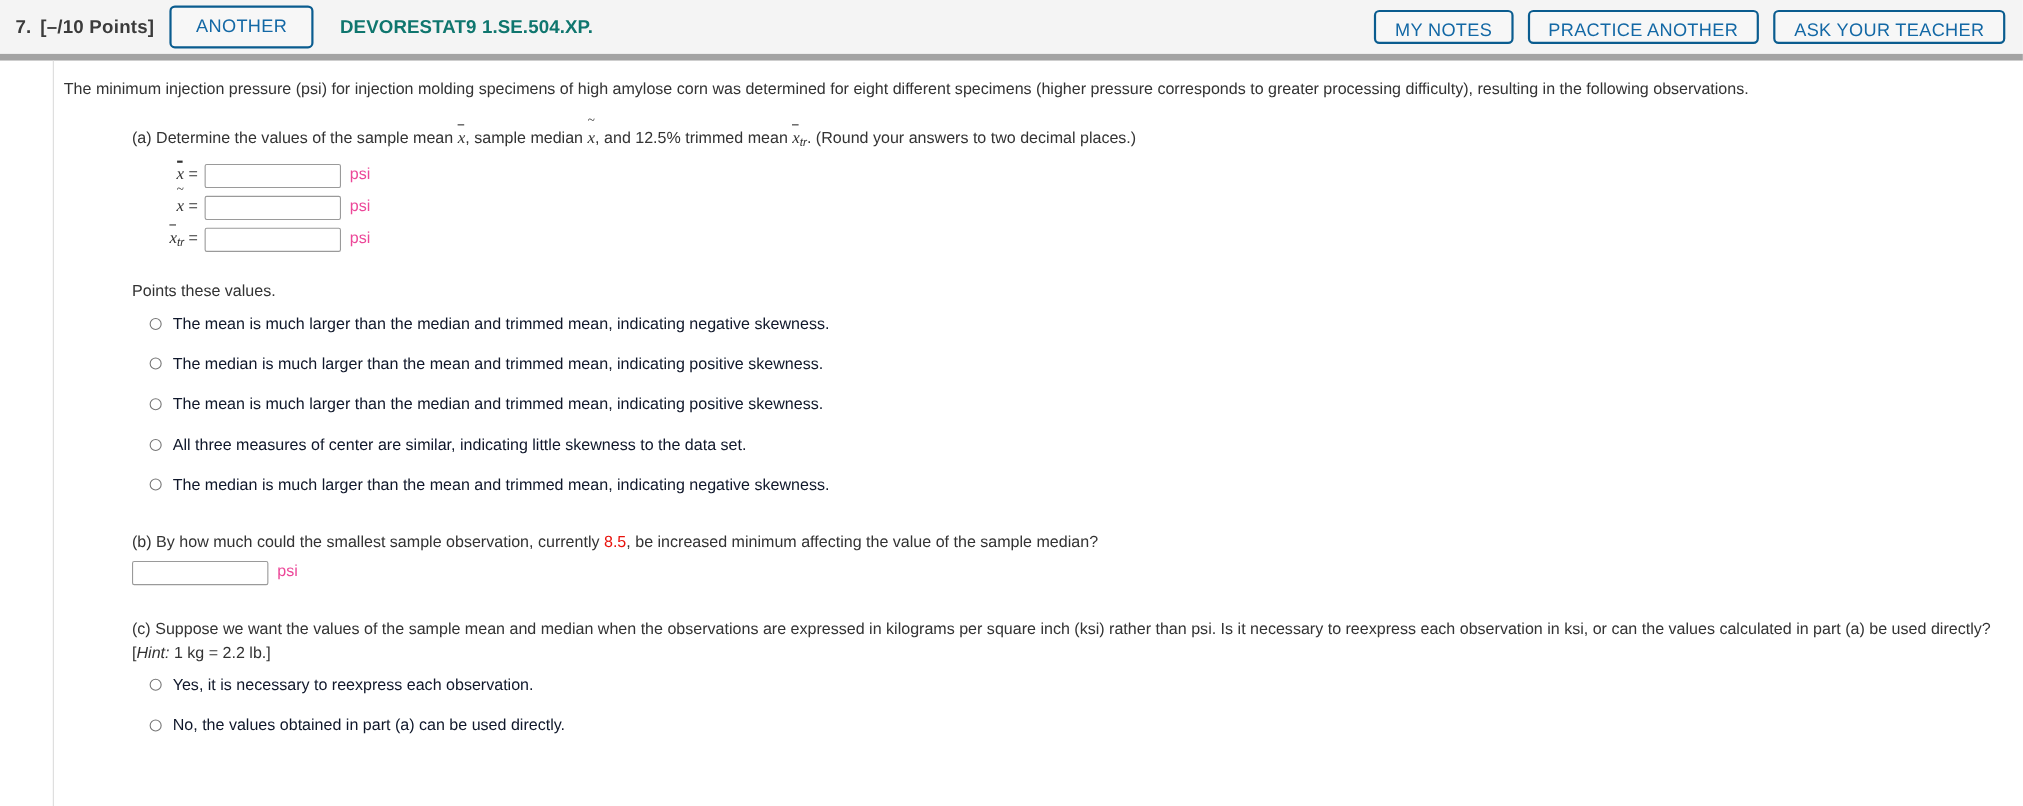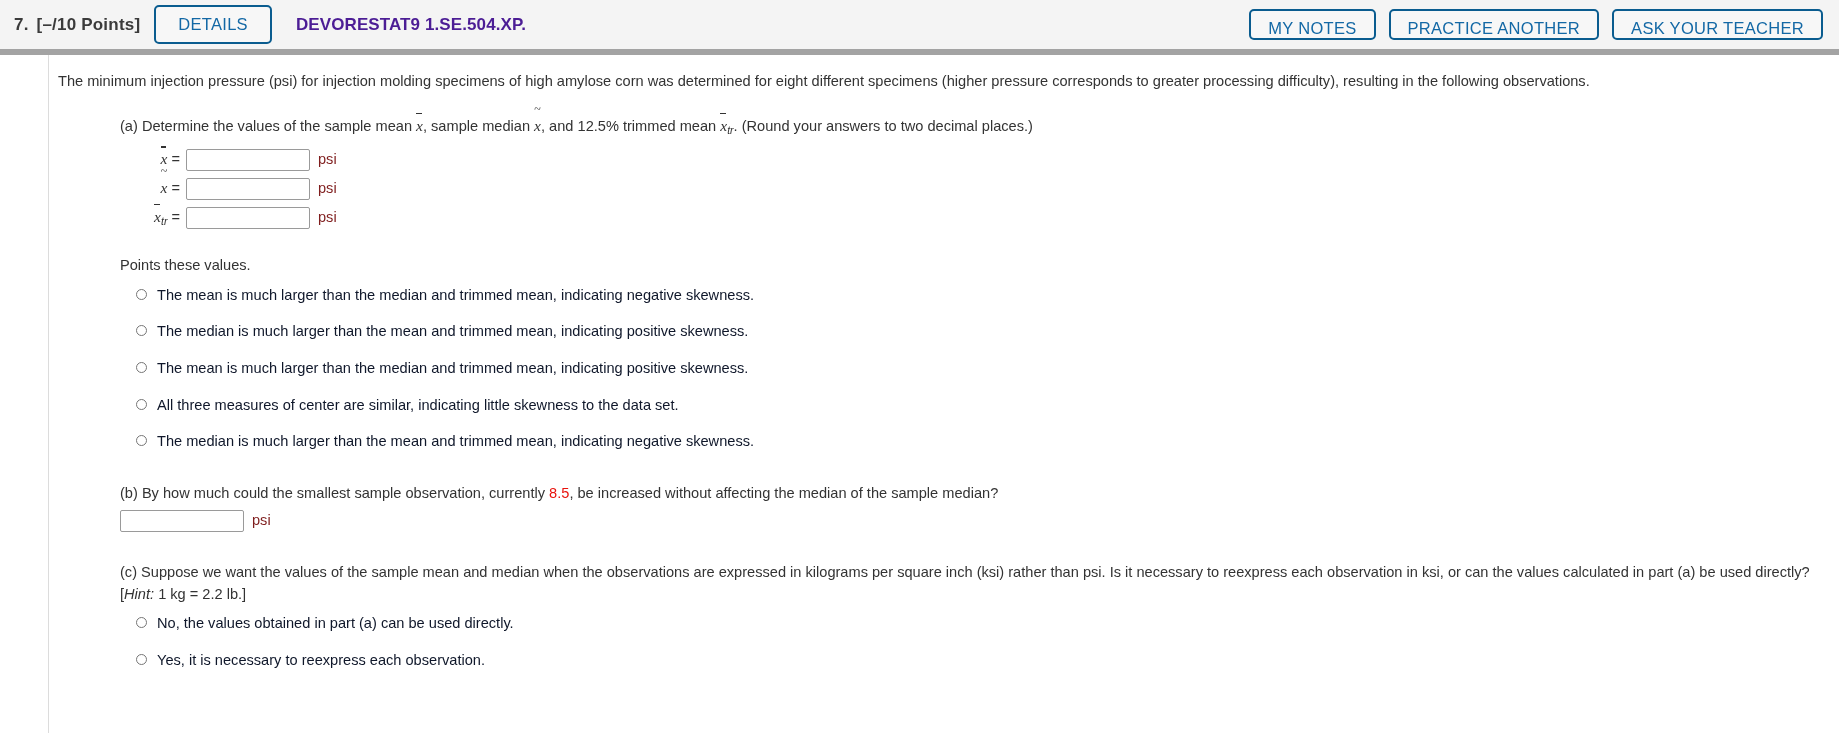--- a/index.html
+++ b/index.html
@@ -43,21 +43,21 @@
     padding: 9px 17px 2px 17px;
     line-height: 1;
     cursor: pointer;
     white-space: nowrap;
   }
   .btn-details { padding: 9px 22px 10px 22px; }
 
   .q-code {
     font-size: 17px;
     font-weight: bold;
-    color: #4c1d95;
+    color: #0f766e;
     margin-left: 24px;
     white-space: nowrap;
     letter-spacing: 0.1px;
   }
   .header-right {
     margin-left: auto;
     display: flex;
     gap: 13px;
     align-items: center;
     padding-right: 6px;
@@ -150,21 +150,21 @@
     height: 22px;
     border: 1px solid #9a9a9a;
     border-radius: 2px;
     background: #fff;
     font-size: 14px;
     font-family: "Liberation Sans", sans-serif;
     padding: 1px 4px;
     outline: none;
     color: #333;
   }
-  .unit { margin-left: 8px; color: #7f1d1d; font-size: 14.6px; }
+  .unit { margin-left: 8px; color: #ec4899; font-size: 14.6px; }
 
   .compare-label { margin: 26px 0 0 0; color: #333; }
   .options { margin: 8px 0 0 16px; }
   .opt {
     display: flex;
     align-items: flex-start;
     margin-bottom: 15px;
     cursor: pointer;
   }
   .opt:last-child { margin-bottom: 0; }
@@ -185,21 +185,21 @@
   .hint { font-style: italic; }
   .red { color: #e8120c; }
 </style>
 </head>
 <body>
 
 <div class="qheader">
   <div class="q-num">
     <span>7.</span><span class="pts">[–/10 Points]</span>
   </div>
-  <button class="btn btn-details">DETAILS</button>
+  <button class="btn btn-details">ANOTHER</button>
   <div class="q-code">DEVORESTAT9 1.SE.504.XP.</div>
   <div class="header-right">
     <button class="btn">MY NOTES</button>
     <button class="btn">PRACTICE ANOTHER</button>
     <button class="btn">ASK YOUR TEACHER</button>
   </div>
 </div>
 
 <div class="qbody">
   <div class="leftrule"></div>
@@ -250,35 +250,35 @@
           <span class="opt-label">All three measures of center are similar, indicating little skewness to the data set.</span>
         </div>
         <div class="opt">
           <span class="radio"></span>
           <span class="opt-label">The median is much larger than the mean and trimmed mean, indicating negative skewness.</span>
         </div>
       </div>
     </div>
 
     <div class="part part-b">
-      <p class="qtext"><span>(b) By how much could the smallest sample observation, currently </span><span class="red">8.5</span><span>, be increased without affecting the median of the sample median?</span></p>
+      <p class="qtext"><span>(b) By how much could the smallest sample observation, currently </span><span class="red">8.5</span><span>, be increased minimum affecting the value of the sample median?</span></p>
       <div class="brow">
         <input class="box" type="text" value="" style="">
         <span class="unit">psi</span>
       </div>
     </div>
 
     <div class="part part-c">
       <p class="qtext"><span>(c) Suppose we want the values of the sample mean and median when the observations are expressed in kilograms per square inch (ksi) rather than psi. Is it necessary to reexpress each observation in ksi, or can the values calculated in part (a) be used directly? [</span><span class="hint">Hint:</span><span> 1 kg = 2.2 lb.]</span></p>
       <div class="options">
         <div class="opt">
           <span class="radio"></span>
+          <span class="opt-label">Yes, it is necessary to reexpress each observation.</span>
+        </div>
+        <div class="opt">
+          <span class="radio"></span>
           <span class="opt-label">No, the values obtained in part (a) can be used directly.</span>
-        </div>
-        <div class="opt">
-          <span class="radio"></span>
-          <span class="opt-label">Yes, it is necessary to reexpress each observation.</span>
         </div>
       </div>
     </div>
 
   </div>
 </div>
 
 </body></html>

